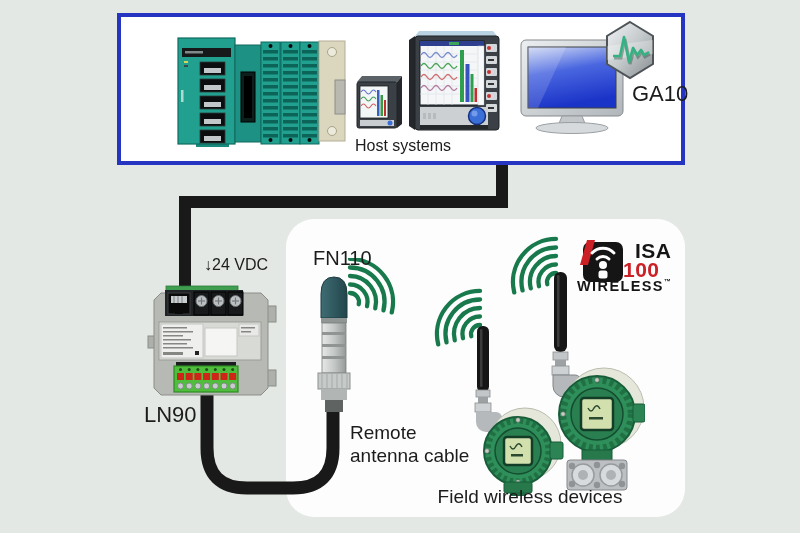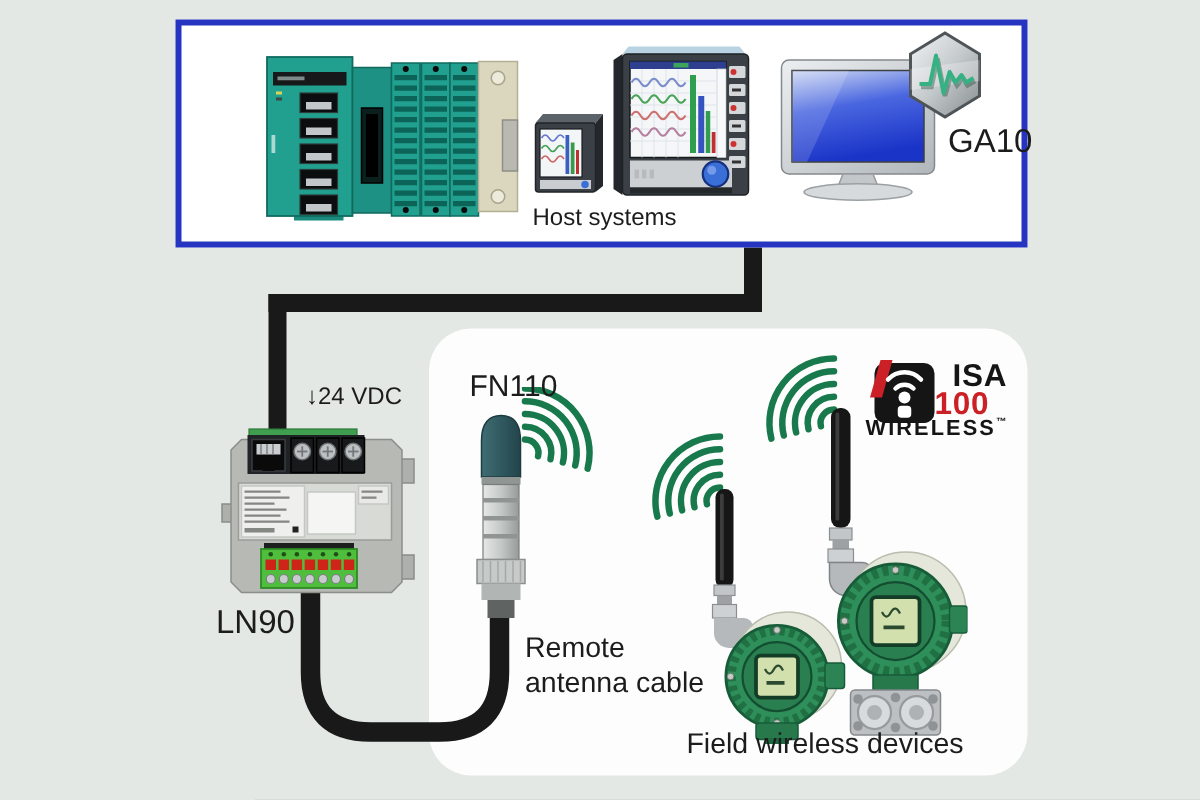--- a/index.html
+++ b/index.html
@@ -15,21 +15,21 @@
   .dev{position:absolute;z-index:4;}
   .over{z-index:5;}
   .txt{z-index:6;}
   #lbl-serial{left:117px;top:170px;font-size:19px;}
   #lbl-host{left:303px;top:136px;width:200px;text-align:center;font-size:16px;}
   #lbl-ga10{left:632px;top:81px;font-size:22px;}
   #lbl-vdc{left:204px;top:255px;font-size:16px;}
   #lbl-fn110{left:313px;top:246px;font-size:20px;}
   #lbl-ln90{left:144px;top:402px;font-size:22px;}
   #lbl-remote{left:350px;top:422px;font-size:19px;white-space:pre-line;}
-  #lbl-field{left:450px;top:486px;width:200px;text-align:center;font-size:19px;}
+  #lbl-field{left:430px;top:486px;width:200px;text-align:center;font-size:19px;}
   #isa-text-isa{left:623px;top:238px;font-size:21px;font-weight:700;letter-spacing:.5px;color:#151515;margin-left:12px;}
   #isa-text-100{left:623px;top:257px;font-size:21px;font-weight:900;letter-spacing:.5px;color:#cb2026;text-align:center;}
   #isa-text-wireless{left:577px;top:278px;font-size:14.5px;font-weight:700;letter-spacing:1.4px;color:#151515;}
   #isa-text-wireless sup{font-size:7px;vertical-align:top;letter-spacing:0;}
 </style>
 </head>
 <body>
 
 <div id="canvas">
 

